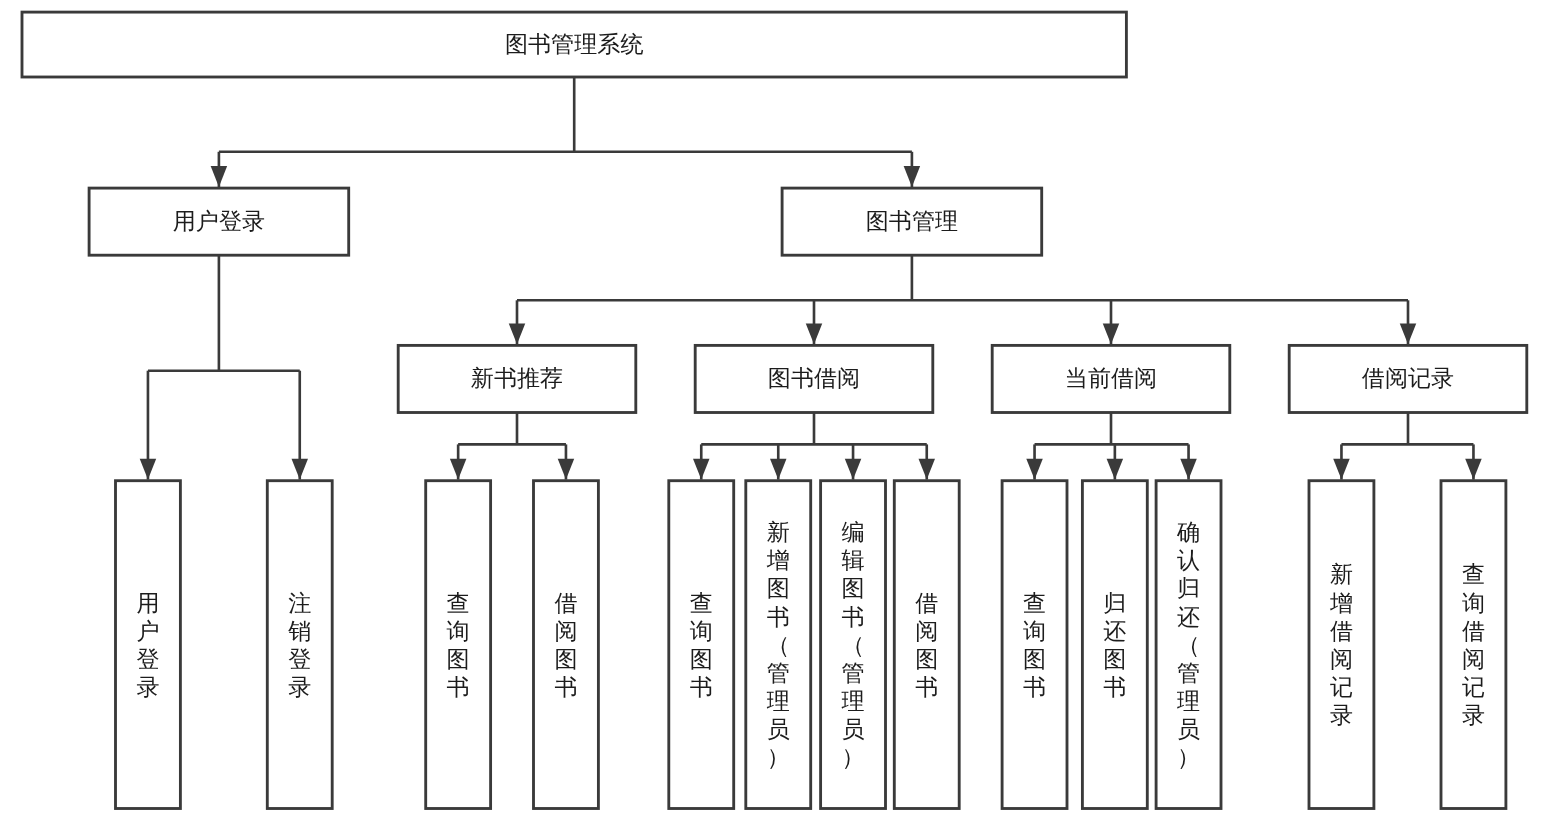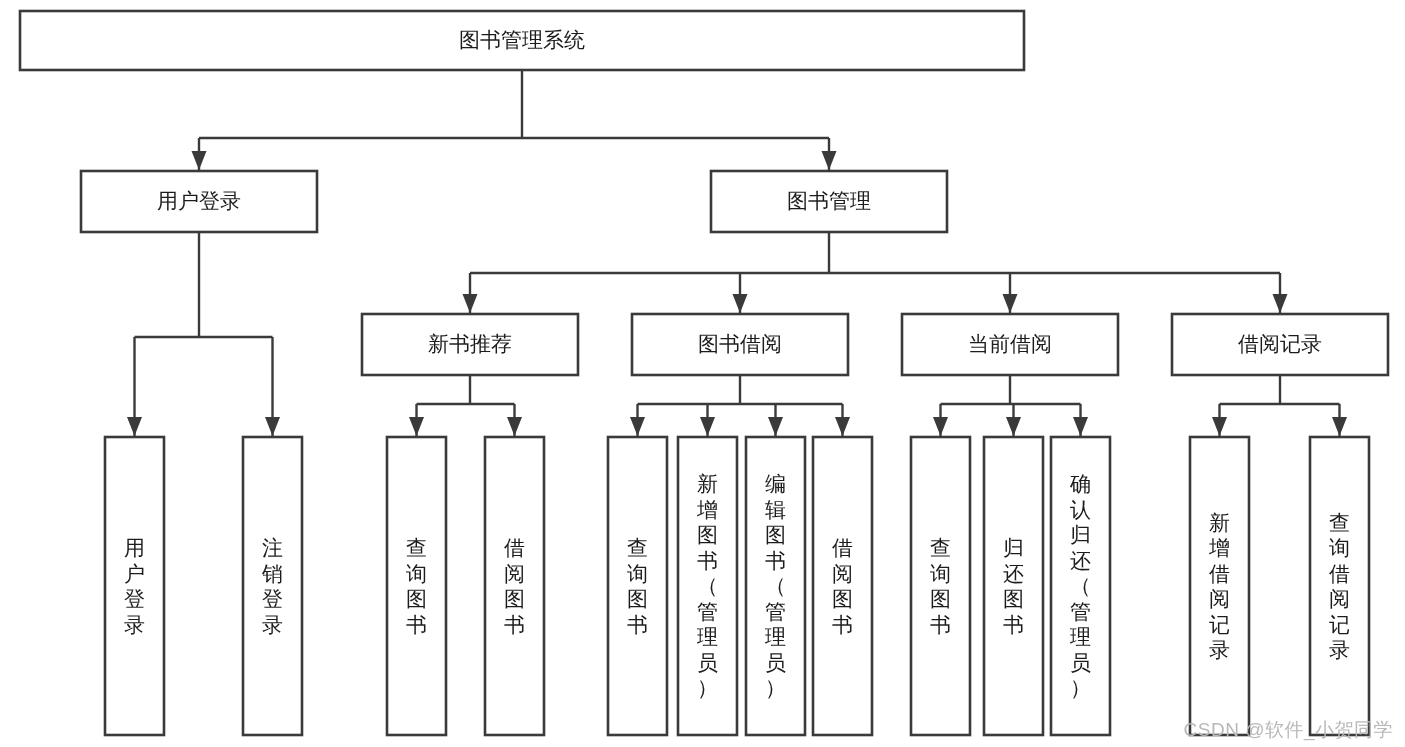--- a/index.html
+++ b/index.html
@@ -204,14 +204,13 @@
           <rect x="1190" y="437" width="59" height="298" class="node-box"></rect>
           <text x="1219.5" class="node-label-v"><tspan x="1219.5" y="529.5">新</tspan><tspan x="1219.5" y="555">增</tspan><tspan x="1219.5" y="580.5">借</tspan><tspan x="1219.5" y="606">阅</tspan><tspan x="1219.5" y="631.5">记</tspan><tspan x="1219.5" y="657">录</tspan></text>
         </g>
         <g>
           <rect x="1310" y="437" width="59" height="298" class="node-box"></rect>
           <text x="1339.5" class="node-label-v"><tspan x="1339.5" y="529.5">查</tspan><tspan x="1339.5" y="555">询</tspan><tspan x="1339.5" y="580.5">借</tspan><tspan x="1339.5" y="606">阅</tspan><tspan x="1339.5" y="631.5">记</tspan><tspan x="1339.5" y="657">录</tspan></text>
         </g>
       </g>
   </svg>
 
-  <div class="watermark">CSDN @软件_小贺同学</div>
 </div>
 
 </body></html>

